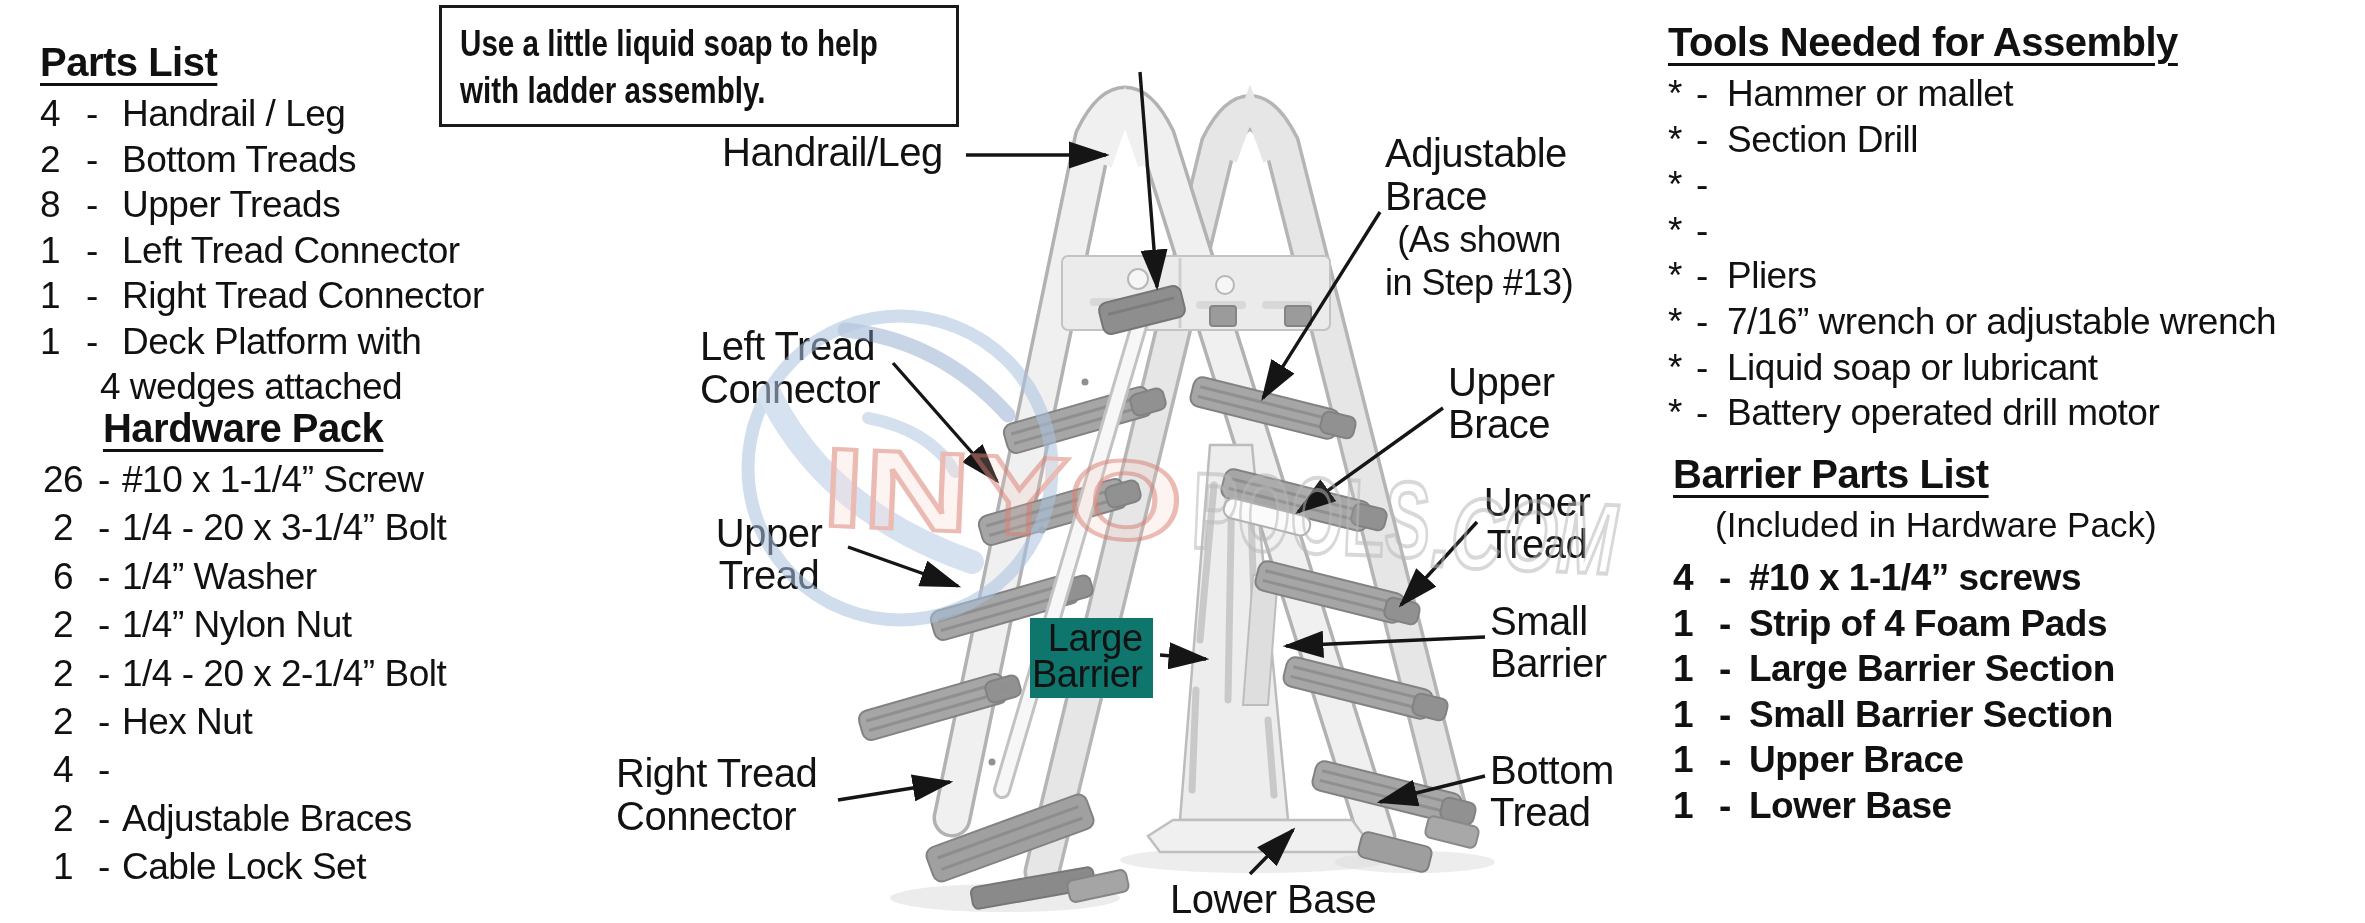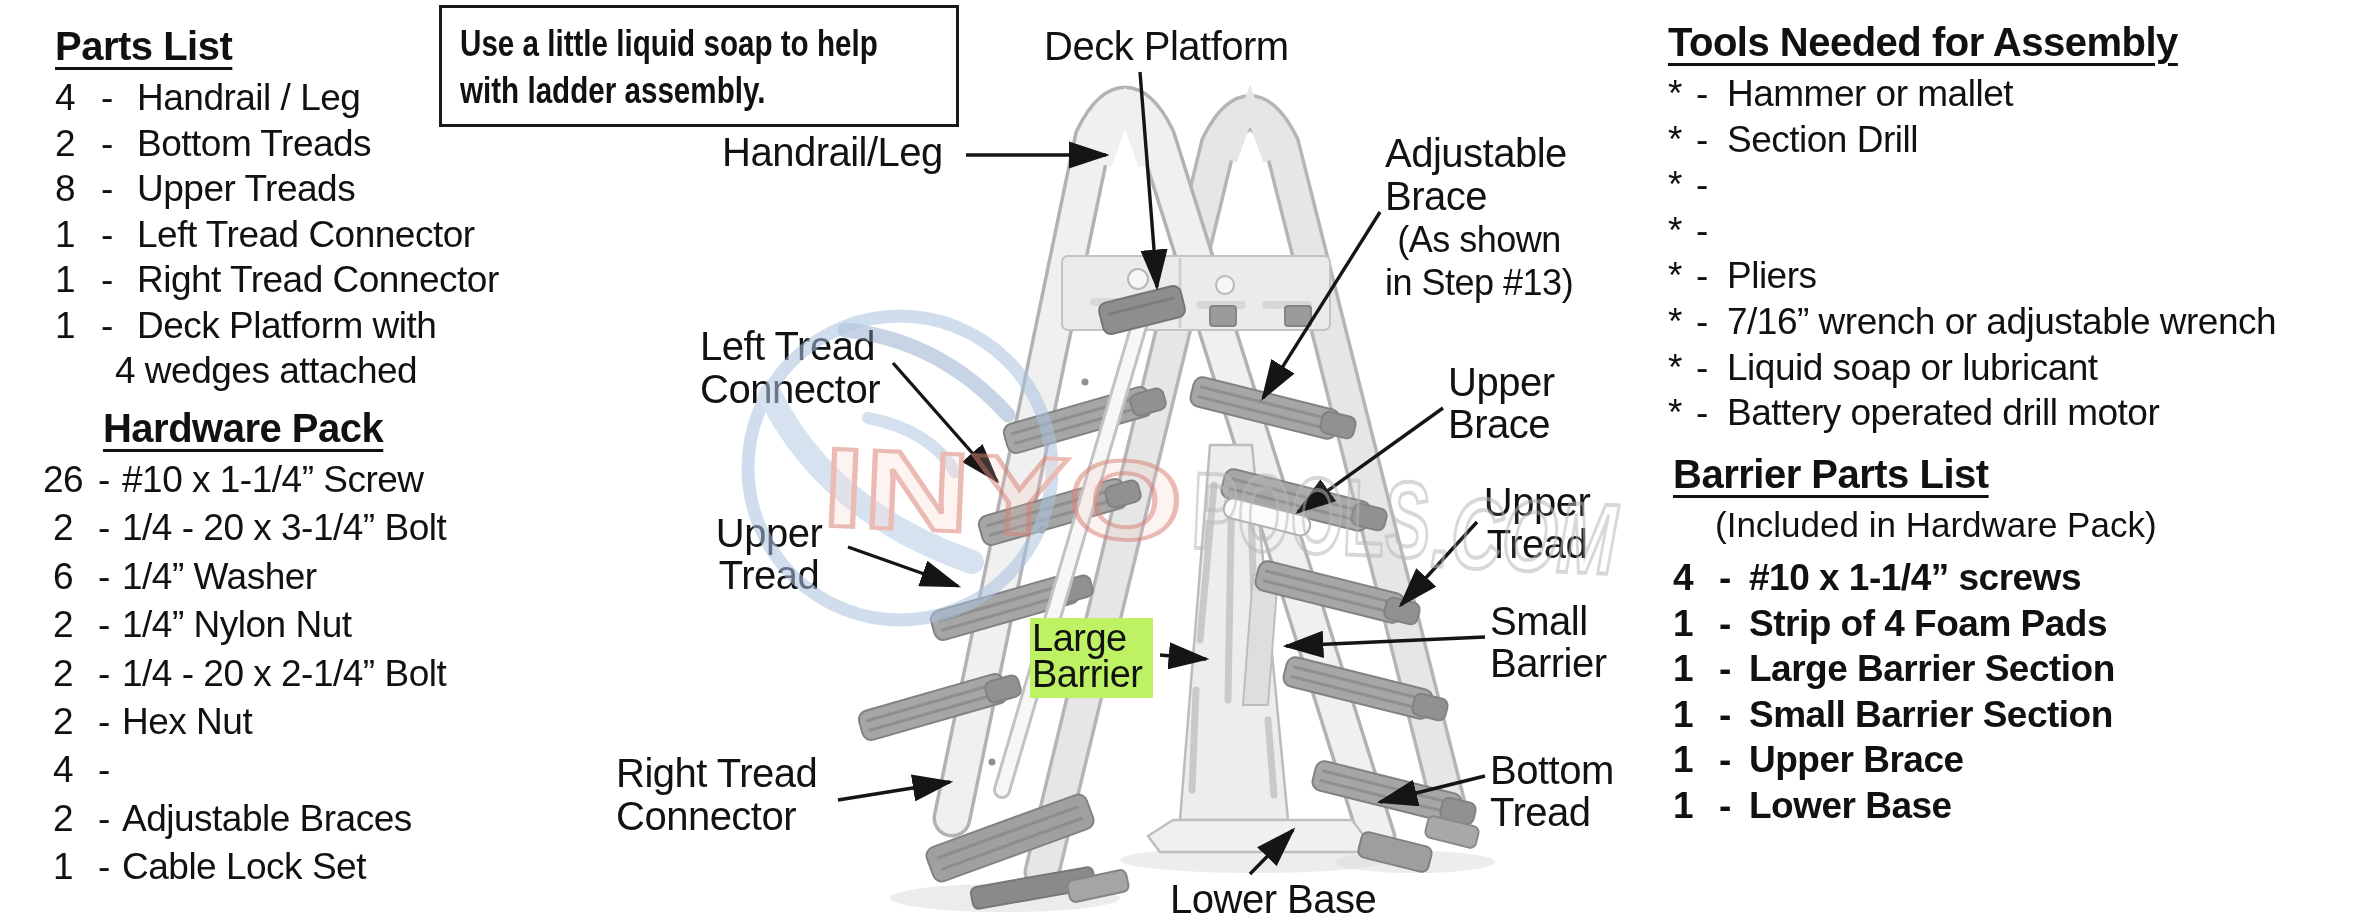--- a/index.html
+++ b/index.html
@@ -26,21 +26,21 @@
   
   .note{position:absolute;left:439px;top:5px;width:520px;height:122px;border:3px solid #1a1a1a;
         background:#fff;box-sizing:border-box;padding:12px 0 0 18px;}
   .note .ln{display:inline-block;transform:scaleX(.8);transform-origin:0 0;
             font-size:37px;font-weight:bold;line-height:47px;white-space:nowrap;display:block;}
   
   .lbl{position:absolute;font-size:40px;line-height:43px;color:#121212;white-space:nowrap;letter-spacing:-0.5px;}
   .lbl span{display:block;}
   .lbl .small{font-size:36px;line-height:43px;text-align:center;}
   .center{text-align:center;}
-  .lbl-bg{background:#bef264;padding:2px 10px 6px 2px;}
+  .lbl-bg{background:#0f766e;padding:2px 10px 6px 2px;text-align:right;}
 </style>
 </head>
 <body>
 
 <div class="page">
 
   <svg class="layer" width="2365" height="923" viewBox="0 0 2365 923">
 
     <g>
       <ellipse cx="1005" cy="898" rx="115" ry="14" fill="#dcdcdc" opacity="0.55"></ellipse>
@@ -182,21 +182,21 @@
       </g>
       <g transform="translate(1395,852) rotate(14)">
         <rect x="-36" y="-13" width="72" height="26" rx="7" fill="#9e9e9e" stroke="#808080" stroke-width="2"></rect>
       </g>
       <g transform="translate(1452,832) rotate(14)">
         <rect x="-26" y="-11" width="52" height="22" rx="6" fill="#a8a8a8" stroke="#8a8a8a" stroke-width="2"></rect>
       </g>
     </g>
   </svg>
 
-  <div class="list" style="left:40px;top:24px;margin-left:15px;">
+  <div class="list" style="left:40px;top:40px;">
     <div class="list-title">Parts List</div>
     <div class="rows-parts">
 
         <div class="row">
           <div class="qty">4</div>
           <div class="dash">-</div>
           <div class="nm">Handrail / Leg</div>
         </div>
 
         <div class="row">
@@ -388,23 +388,20 @@
 
   <div class="note">
     <span class="ln">Use a little liquid soap to help</span>
     <span class="ln">with ladder assembly.</span>
   </div>
 
   <div class="lbl" style="left:722px;top:131px;">
     <span>Handrail/Leg</span>
   </div>
 
-  <div class="lbl" style="left:1044px;top:25px;">
-    <span>Deck Platform</span>
-  </div>
 
   <div class="lbl" style="left:1385px;top:132px;">
     <span>Adjustable</span>
     <span>Brace</span>
     <span class="small">(As shown</span>
     <span class="small">in Step #13)</span>
   </div>
 
   <div class="lbl" style="left:700px;top:325px;">
     <span>Left Tread</span>

